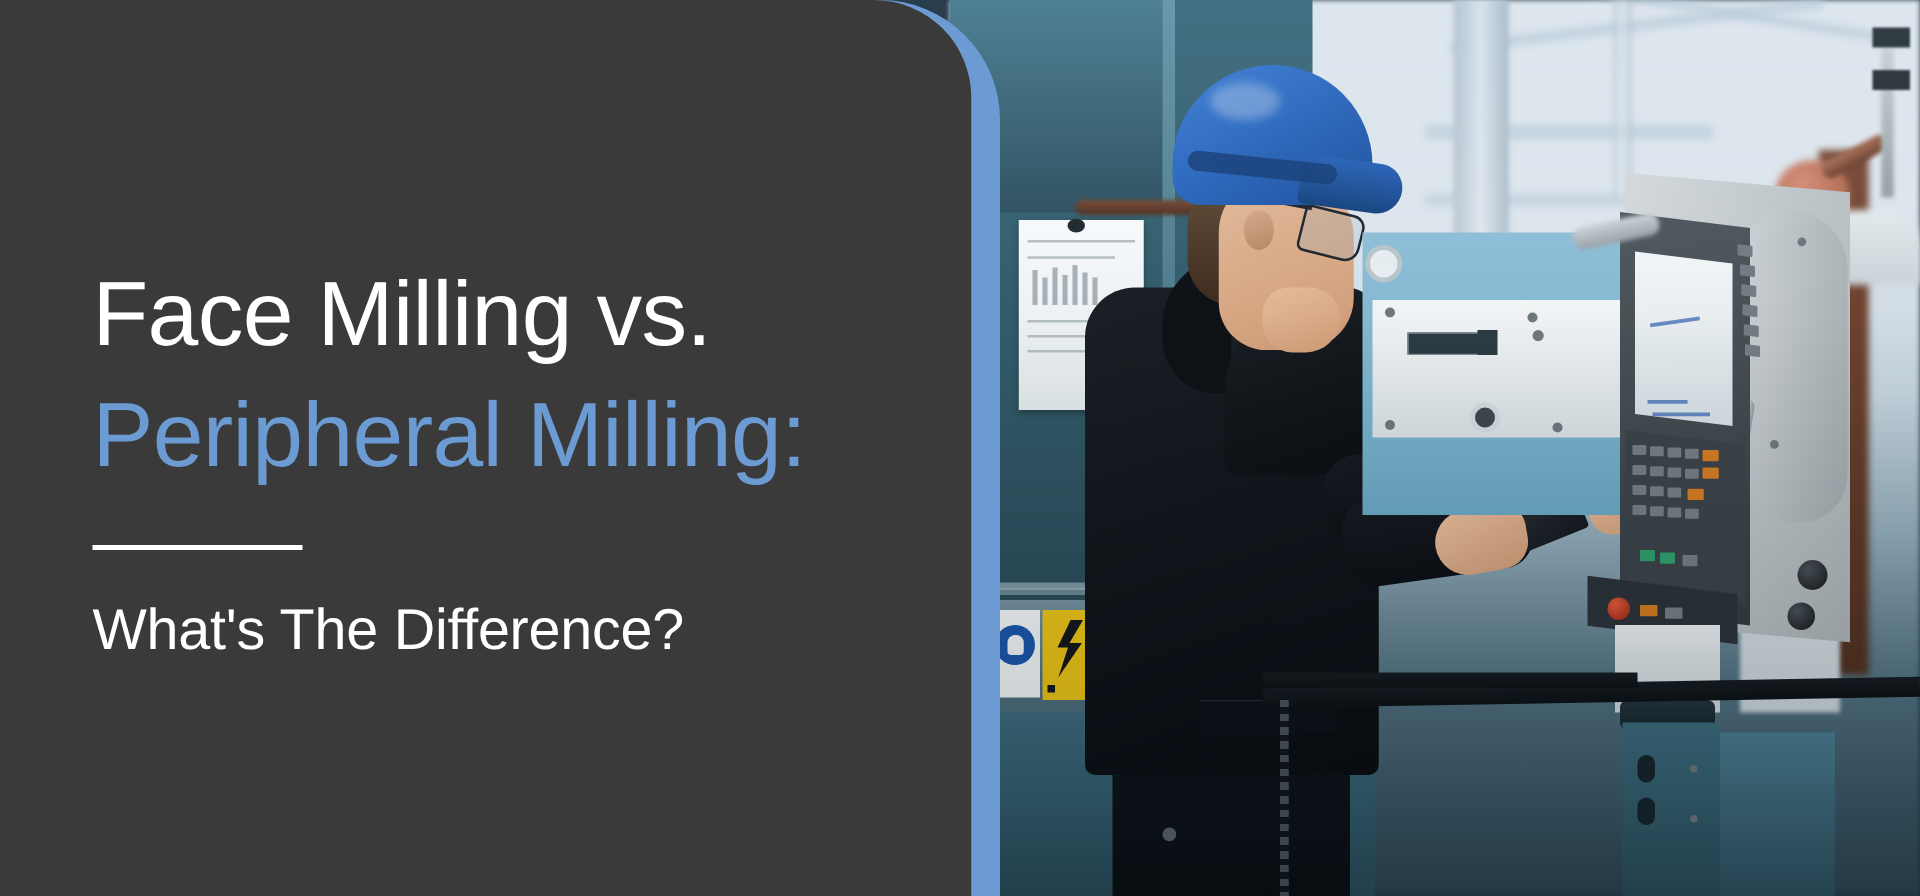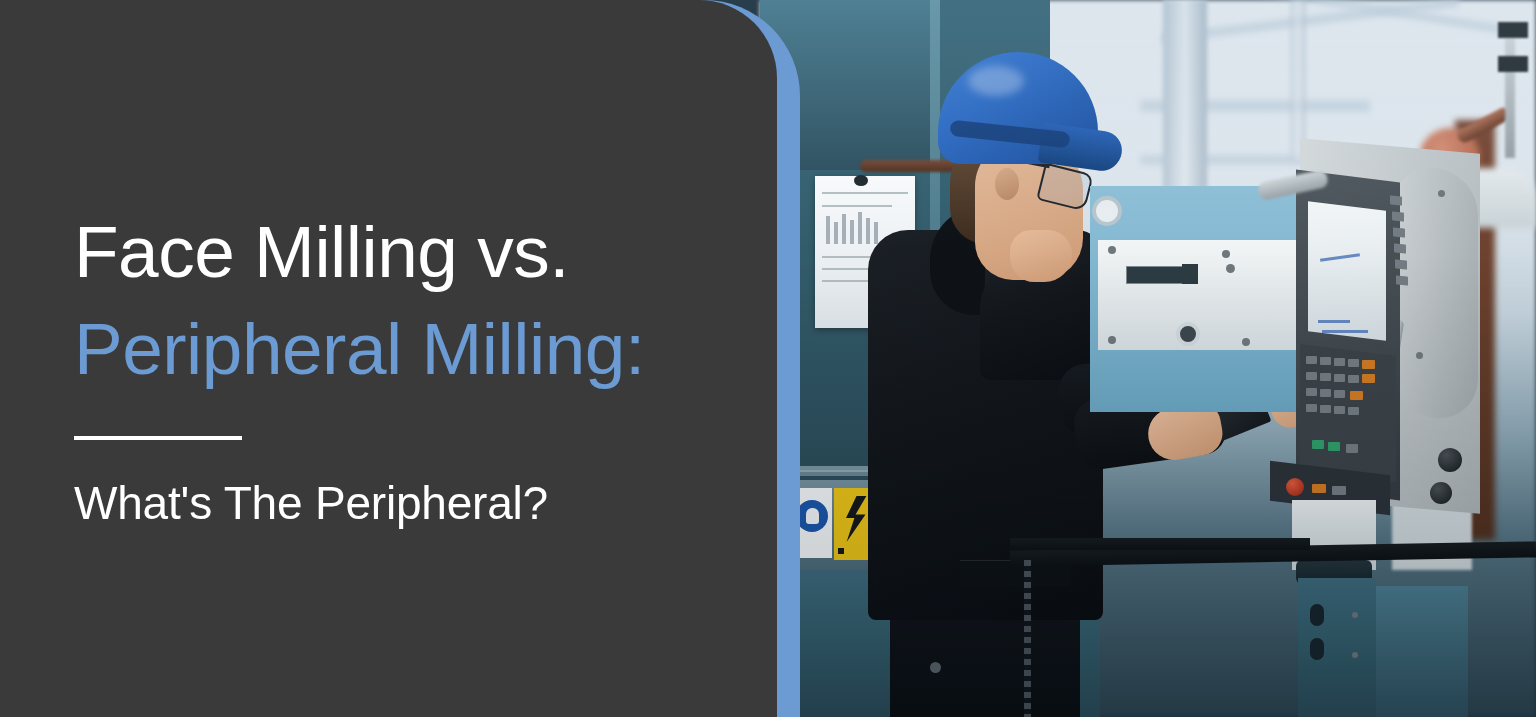--- a/index.html
+++ b/index.html
@@ -273,16 +273,16 @@
     <div class="grade"></div>
   </div>
 
   <div class="stripe"></div>
   <div class="panel"></div>
 
   <div class="copy">
     <h1 class="title" style="position:absolute;left:0;top:215px;">Face Milling vs.</h1>
     <h1 class="title accent" style="position:absolute;left:0;top:312px;">Peripheral Milling:</h1>
     <div class="rule" style="position:absolute;left:0;top:436px;"></div>
-    <h2 class="subtitle" style="position:absolute;left:0;top:478px;">What's The Peripheral?</h2>
+    <h2 class="subtitle" style="position:absolute;left:0;top:478px;">What's The Difference?</h2>
   </div>
 
 </div>
 
 </body></html>

